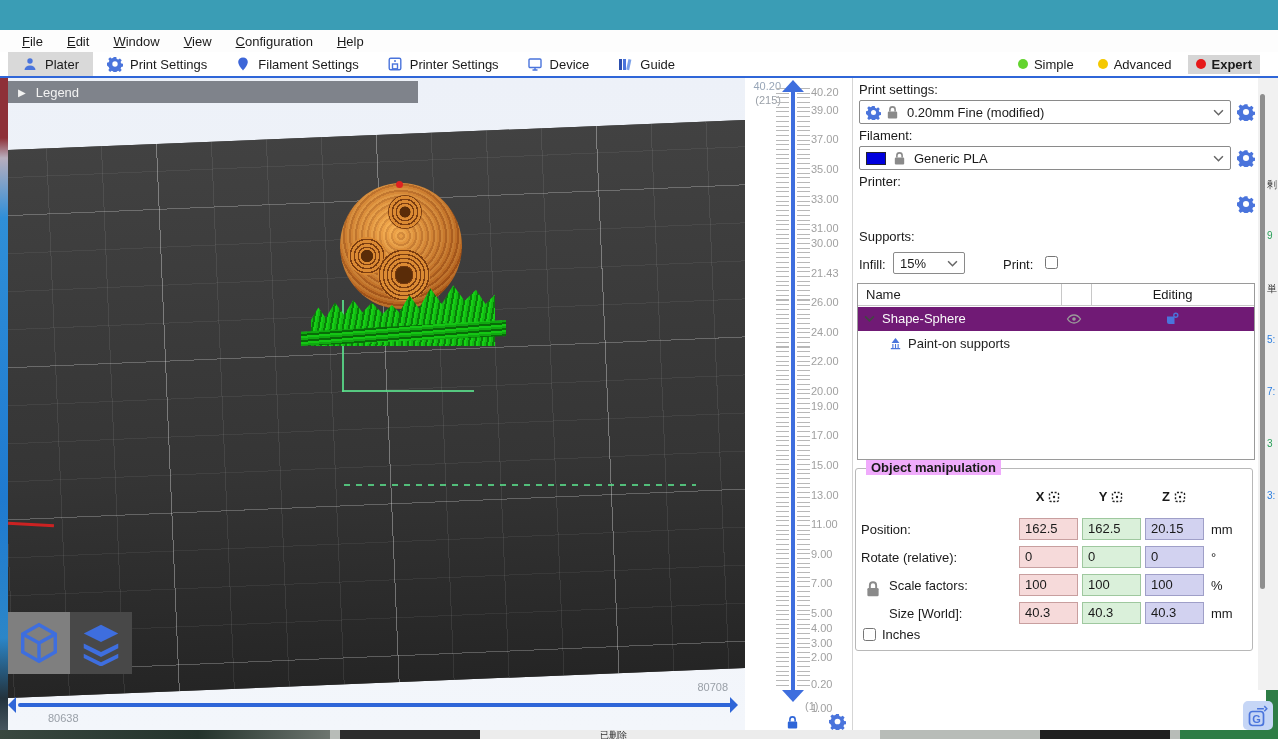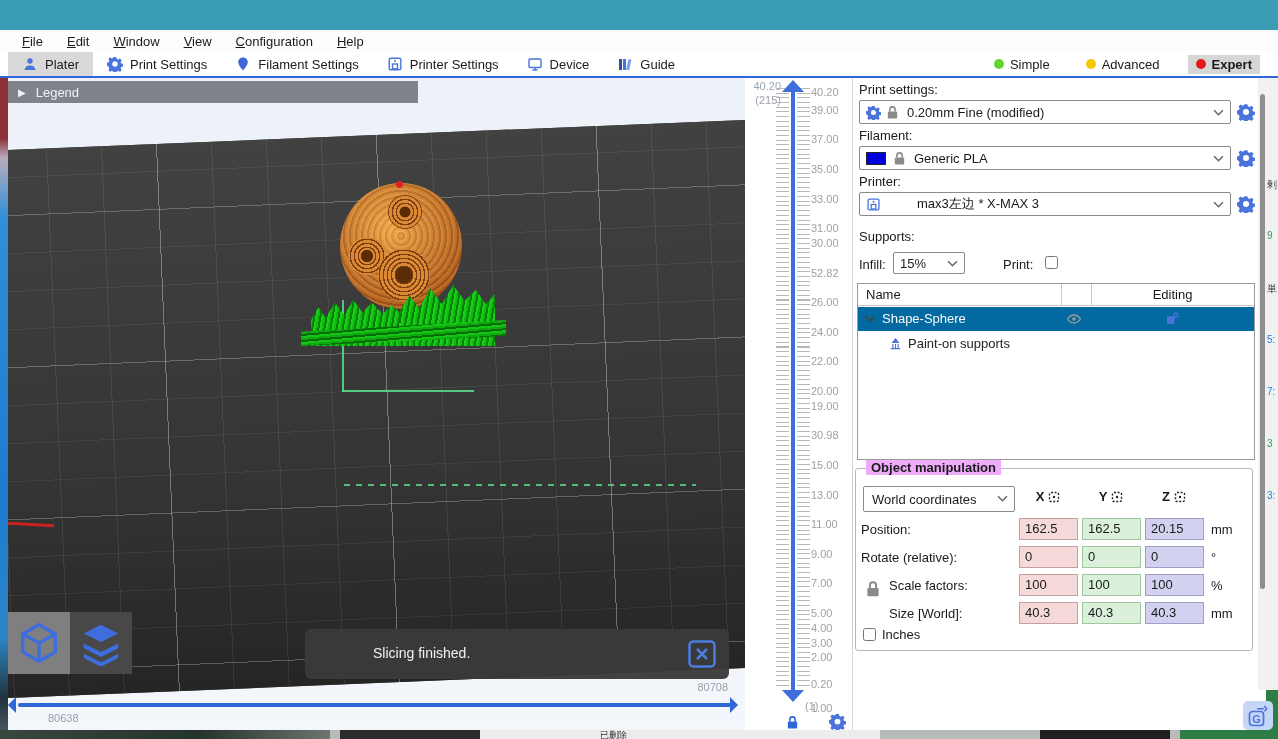--- a/index.html
+++ b/index.html
@@ -18,21 +18,21 @@
   .menubar { position:absolute; left:0; top:30px; width:1278px; height:22px; background:#fdfdfd; display:flex; align-items:center; padding-left:12px; gap:4px; }
   .menu-item { font-size:13px; padding:2px 10px; }
   .menu-item u { text-decoration:underline; }
 
   
   .tabbar { position:absolute; left:0; top:52px; width:1278px; height:24px; background:#ffffff; display:flex; align-items:stretch; padding-left:8px; }
   .tab { display:flex; align-items:center; gap:7px; padding:0 14px; font-size:13px; }
   .tab.active { background:#d9d9d9; }
   .ticon { width:16px; height:16px; display:inline-block; }
   .ticon svg { width:16px; height:16px; display:block; }
-  .modes { position:absolute; right:18px; top:0; height:24px; display:flex; align-items:center; gap:20px; }
+  .modes { position:absolute; right:18px; top:0; height:24px; display:flex; align-items:center; gap:8px; }
   .mode { display:flex; align-items:center; gap:6px; font-size:13px; padding:2px 8px; }
   .mode.active { background:#d6d6d6; font-weight:bold; }
   .dot { width:10px; height:10px; border-radius:50%; display:inline-block; }
   .tab-underline { position:absolute; left:0; top:76px; width:1278px; height:2px; background:#2f66d8; }
 
   
   .left-sliver { position:absolute; left:0; top:78px; width:8px; height:652px; background:linear-gradient(180deg,#8e3038 0 60px,#b8aebe 80px,#2f8fd8 140px,#1f7ad0 420px,#2b86c8 560px,#23333d 620px,#46555f 652px); }
   .viewport { position:absolute; left:8px; top:78px; width:737px; height:652px; background:linear-gradient(180deg,#edf1f8,#f3f6fb); overflow:hidden; }
 
   
@@ -125,21 +125,21 @@
   .ctext { margin-left:10px; white-space:nowrap; overflow:hidden; }
   .gearbtn { position:absolute; width:18px; height:18px; }
   .gearbtn svg { width:18px; height:18px; display:block; }
 
   
   .objlist { position:absolute; left:4px; top:205px; width:398px; height:177px; border:1px solid #9a9a9a; background:#fff; }
   .ol-header { position:absolute; left:0; top:0; width:100%; height:22px; border-bottom:1px solid #c8c8c8; }
   .ol-header .h-name { position:absolute; left:8px; top:3px; }
   .ol-header .h-edit { position:absolute; left:233px; top:3px; width:163px; text-align:center; }
   .ol-vline { position:absolute; top:0; height:22px; width:1px; background:#c8c8c8; }
-  .ol-row1 { position:absolute; left:0; top:23px; width:100%; height:24px; background:#0369a1; color:#fafafa; }
+  .ol-row1 { position:absolute; left:0; top:23px; width:100%; height:24px; background:#701a75; color:#fafafa; }
   .ol-row1 .rowchev { position:absolute; left:6px; top:7px; width:11px; height:9px; }
   .ol-row1 .rname { position:absolute; left:24px; top:4px; }
   .ol-row1 .eye { position:absolute; left:208px; top:4px; width:16px; height:16px; }
   .ol-row1 .editic { position:absolute; left:306px; top:4px; width:16px; height:16px; }
   .ol-row2 { position:absolute; left:0; top:49px; width:100%; height:22px; color:#222; }
   .ol-row2 .painted { position:absolute; left:30px; top:3px; width:15px; height:15px; }
   .ol-row2 .rname { position:absolute; left:50px; top:3px; }
   .ol-row1 svg,.ol-row2 svg { width:100%; height:100%; display:block; }
 
   
@@ -312,29 +312,20 @@
     <div class="view-btn vb2">
         <span>
           <svg viewBox="0 0 24 24" fill="#3e6ede">
             <path d="M12 2.5l9 4.5-9 4.5-9-4.5z"></path>
             <path d="M3 12.2l9 4.5 9-4.5v2.6l-9 4.5-9-4.5z"></path>
             <path d="M3 17.6l9 4.5 9-4.5v2.2l-9 4.5-9-4.5z"></path>
           </svg>
         </span>
       </div>
 
-    <div class="toast">
-      <span class="toast-msg">Slicing finished.</span>
-      <span class="toast-close">
-          <svg viewBox="0 0 24 24" fill="none" stroke="#4a7de0" stroke-width="2">
-            <rect x="2" y="2" width="20" height="20" rx="3"></rect>
-            <path d="M8 8l8 8M16 8l-8 8"></path>
-          </svg>
-        </span>
-    </div>
 
     <div class="hline"></div>
     <div class="harrow left"></div>
     <div class="harrow right"></div>
     <span class="hmax">80708</span>
     <span class="hmin">80638</span>
   </div>
 
   <div class="layer-col">
     <div class="cur-val">40.20</div>
@@ -345,27 +336,27 @@
     <div class="vthumb up"></div>
     <div class="vthumb down"></div>
     <div id="tick-labels">
         <span class="tick-label" style="top: 8px;">40.20</span>
         <span class="tick-label" style="top: 25.76px;">39.00</span>
         <span class="tick-label" style="top: 55.36px;">37.00</span>
         <span class="tick-label" style="top: 84.96px;">35.00</span>
         <span class="tick-label" style="top: 114.56px;">33.00</span>
         <span class="tick-label" style="top: 144.16px;">31.00</span>
         <span class="tick-label" style="top: 158.96px;">30.00</span>
-        <span class="tick-label" style="top: 188.56px;">52.82</span>
+        <span class="tick-label" style="top: 188.56px;">21.43</span>
         <span class="tick-label" style="top: 218.16px;">26.00</span>
         <span class="tick-label" style="top: 247.76px;">24.00</span>
         <span class="tick-label" style="top: 277.36px;">22.00</span>
         <span class="tick-label" style="top: 306.96px;">20.00</span>
         <span class="tick-label" style="top: 321.76px;">19.00</span>
-        <span class="tick-label" style="top: 351.36px;">30.98</span>
+        <span class="tick-label" style="top: 351.36px;">17.00</span>
         <span class="tick-label" style="top: 380.96px;">15.00</span>
         <span class="tick-label" style="top: 410.56px;">13.00</span>
         <span class="tick-label" style="top: 440.16px;">11.00</span>
         <span class="tick-label" style="top: 469.76px;">9.00</span>
         <span class="tick-label" style="top: 499.36px;">7.00</span>
         <span class="tick-label" style="top: 528.96px;">5.00</span>
         <span class="tick-label" style="top: 543.76px;">4.00</span>
         <span class="tick-label" style="top: 558.56px;">3.00</span>
         <span class="tick-label" style="top: 573.36px;">2.00</span>
         <span class="tick-label" style="top: 576px; margin-top: 48px;">1.00</span>
@@ -433,35 +424,20 @@
         </span>
     </div>
     <span class="gearbtn" style="left:384px;top:71px;">
         <svg viewBox="0 0 16 16" fill="#4a74dc">
           <path d="M6.7 1h2.6l.4 1.9 1.6.7 1.6-1.1 1.8 1.8-1.1 1.6.7 1.6 1.9.4v2.6l-1.9.4-.7 1.6 1.1 1.6-1.8 1.8-1.6-1.1-1.6.7-.4 1.9H6.7l-.4-1.9-1.6-.7-1.6 1.1-1.8-1.8 1.1-1.6-.7-1.6L-.2 9.3V6.7l1.9-.4.7-1.6L1.3 3.1 3.1 1.3l1.6 1.1 1.6-.7z"></path>
           <circle cx="8" cy="8" r="2.7" fill="#fff"></circle>
         </svg>
       </span>
 
     <span class="plabel" style="top:96px;">Printer:</span>
-    <div class="combo" style="left:6px;top:114px;width:372px;">
-      <span class="cicon">
-          <svg viewBox="0 0 16 16" fill="none" stroke="#4a74dc" stroke-width="1.4">
-            <rect x="2.2" y="2.2" width="11.6" height="11.6" rx="1.5"></rect>
-            <rect x="5.5" y="8" width="5" height="4.8"></rect>
-            <circle cx="8" cy="5" r="1" fill="#4a74dc" stroke="none"></circle>
-          </svg>
-        </span>
-      <span class="ctext" style="margin-left:36px;">max3左边 * X-MAX 3</span>
-      <span class="chev">
-          <svg viewBox="0 0 10 6" fill="none" stroke="#666" stroke-width="1.4">
-            <path d="M1 1l4 4 4-4"></path>
-          </svg>
-        </span>
-    </div>
     <span class="gearbtn" style="left:384px;top:117px;">
         <svg viewBox="0 0 16 16" fill="#4a74dc">
           <path d="M6.7 1h2.6l.4 1.9 1.6.7 1.6-1.1 1.8 1.8-1.1 1.6.7 1.6 1.9.4v2.6l-1.9.4-.7 1.6 1.1 1.6-1.8 1.8-1.6-1.1-1.6.7-.4 1.9H6.7l-.4-1.9-1.6-.7-1.6 1.1-1.8-1.8 1.1-1.6-.7-1.6L-.2 9.3V6.7l1.9-.4.7-1.6L1.3 3.1 3.1 1.3l1.6 1.1 1.6-.7z"></path>
           <circle cx="8" cy="8" r="2.7" fill="#fff"></circle>
         </svg>
       </span>
 
     <span class="plabel" style="top:151px;">Supports:</span>
 
     <span class="plabel" style="top:179px;">Infill:</span>
@@ -509,28 +485,20 @@
               <path d="M8 2l4.2 5.5H3.8z" fill="#4a74dc"></path>
               <path d="M3 13.5h10M5.2 8.5v5M8 8.5v5M10.8 8.5v5" stroke="#4a74dc" stroke-width="1.2"></path>
             </svg>
           </span>
         <span class="rname">Paint-on supports</span>
       </div>
     </div>
 
     <div class="fieldset fs-manip">
       <span class="fs-title">Object manipulation</span>
-    </div>
-    <div class="combo wc-combo">
-      <span class="ctext" style="margin-left:8px;">World coordinates</span>
-      <span class="chev">
-          <svg viewBox="0 0 10 6" fill="none" stroke="#666" stroke-width="1.4">
-            <path d="M1 1l4 4 4-4"></path>
-          </svg>
-        </span>
     </div>
     <div class="axhead" style="left:166px;">
         <span>X</span>
         <span class="axbox">
           <svg viewBox="0 0 12 12">
             <rect x="1.5" y="1.5" width="9" height="9" rx="1.5" fill="none" stroke="#222" stroke-width="1.4" stroke-dasharray="2 1.6"></rect>
             <circle cx="6" cy="6" r="1.2" fill="#222"></circle>
           </svg>
         </span>
       </div>

